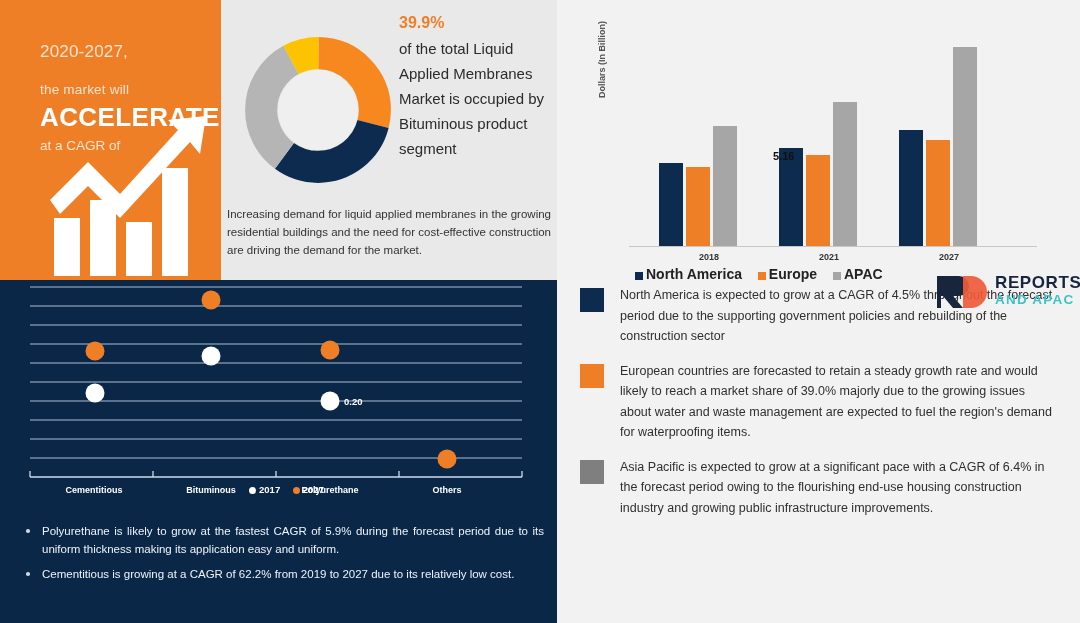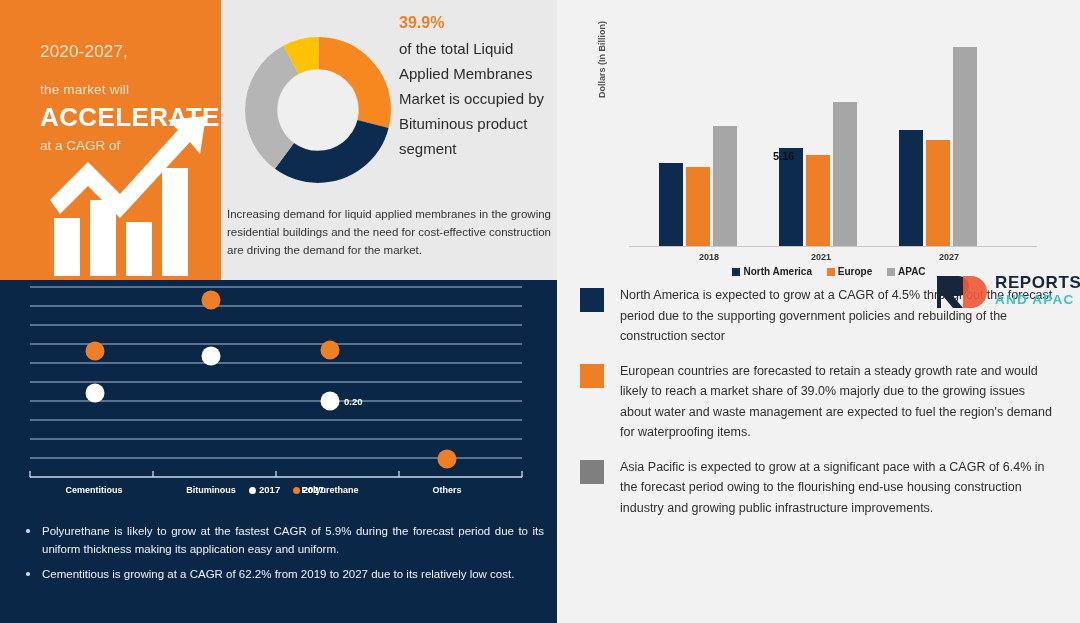--- a/index.html
+++ b/index.html
@@ -75,22 +75,22 @@
     position:absolute;left:40px;top:98px;
     transform:rotate(-90deg);transform-origin:left top;
     font-size:9px;font-weight:bold;color:#555;white-space:nowrap;
   }
   .bars{position:absolute;left:72px;top:28px;width:400px;height:218px;}
   .baseline{position:absolute;left:72px;top:246px;width:408px;height:1px;background:#c7c7c7;}
   .grp-label{position:absolute;font-size:9px;font-weight:bold;color:#333;text-align:right;}
   .bar{position:absolute;bottom:0;}
   .val-label{position:absolute;font-size:11px;font-weight:bold;color:#111;}
   .bar-legend{
-    position:absolute;left:72px;top:266px;width:400px;text-align:center;
-    font-size:10px;font-weight:bold;color:#222;
+    position:absolute;left:72px;top:266px;width:400px;text-align:left;
+    font-size:14px;font-weight:bold;color:#222;
   }
   .bar-legend .sw{display:inline-block;width:8px;height:8px;margin-right:3px;vertical-align:-1px;}
   .bar-legend .itm{margin:0 6px;}
 
   .reg-bullets{position:absolute;left:23px;top:285px;width:478px;}
   .reg-bullet{position:relative;padding-left:40px;margin-bottom:14px;}
   .reg-sw{position:absolute;left:0;top:3px;width:24px;height:24px;}
   .reg-txt{font-size:12.5px;line-height:19.5px;color:#2f2f2f;}
 
   .logo{position:absolute;left:935px;top:552px;width:138px;height:46px;}
@@ -221,21 +221,21 @@
         <div class="bar" style="left:270px;width:24px;height:116px;background:#0d2b4e;"></div>
         <div class="bar" style="left:297px;width:24px;height:106px;background:#ef7f27;"></div>
         <div class="bar" style="left:324px;width:24px;height:199px;background:#a6a6a6;"></div>
 
         <div class="val-label" style="left:144px;top:102px;margin-top:20px;">5.16</div>
       </div>
 
       <div class="baseline"></div>
 
       <div class="grp-label" style="left:102px;top:252px;width:60px;">2018</div>
-      <div class="grp-label" style="left:214px;top:252px;width:60px;">2021</div>
+      <div class="grp-label" style="left:222px;top:252px;width:60px;">2021</div>
       <div class="grp-label" style="left:342px;top:252px;width:60px;">2027</div>
 
       <div class="bar-legend">
         <span class="itm">
           <span class="sw" style="background:#0d2b4e;"></span><span>North America</span>
         </span>
         <span class="itm">
           <span class="sw" style="background:#ef7f27;"></span><span>Europe</span>
         </span>
         <span class="itm">

